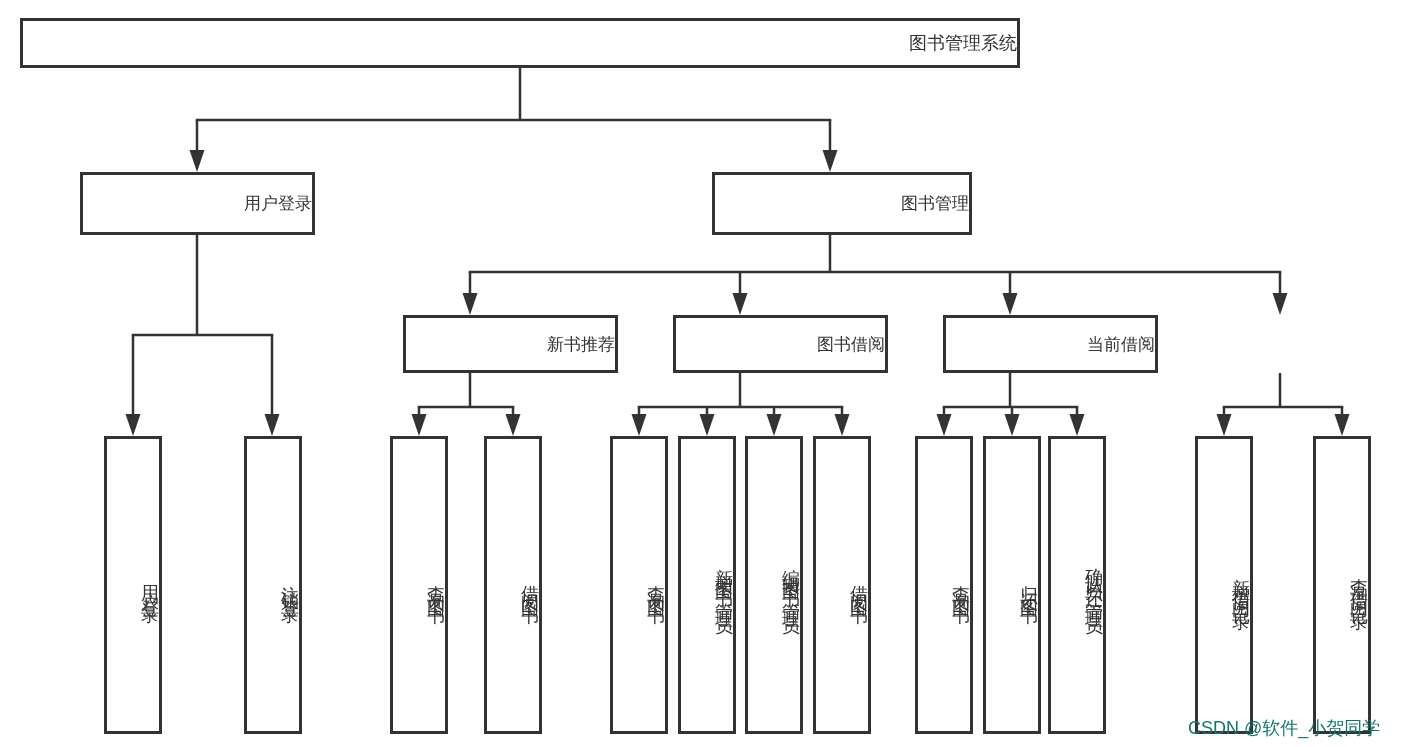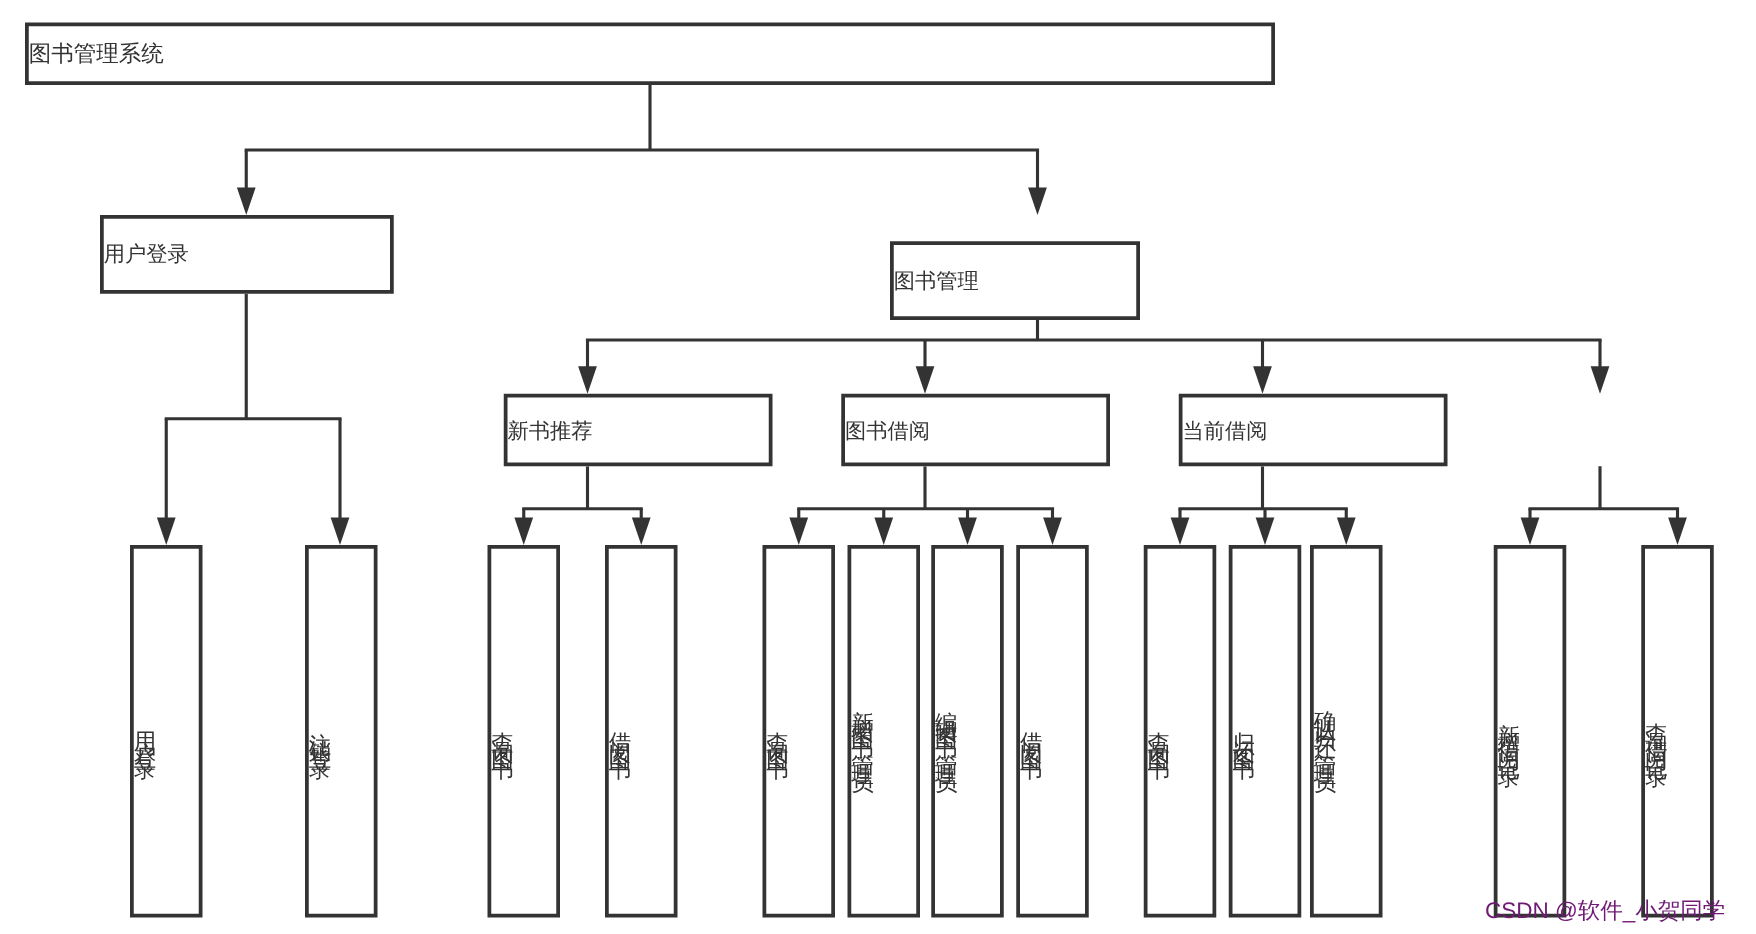--- a/index.html
+++ b/index.html
@@ -24,42 +24,42 @@
     height: 747px;
     z-index: 1;
   }
   .box {
     position: absolute;
     background: #ffffff;
     border: 3px solid #333333;
     box-sizing: border-box;
     display: flex;
     align-items: center;
-    justify-content: flex-start;
+    justify-content: flex-end;
     color: #333333;
     z-index: 2;
   }
   .root  { left: 20px;  top: 18px;  width: 1000px; height: 50px; font-size: 18px; }
   .l2    { top: 172px; height: 63px; font-size: 17px; }
   .l2a   { left: 80px;  width: 235px; }
-  .l2b   { left: 712px; width: 200px; margin-top: 21px; }
+  .l2b   { left: 712px; width: 260px; }
   .l3    { top: 315px; height: 58px; width: 215px; font-size: 17px; margin-left: 40px; }
   .leaf  { top: 436px; height: 298px; width: 58px; font-size: 18px; }
   .leaf .vtext {
     writing-mode: vertical-rl;
     letter-spacing: 7px;
     line-height: 1;
     white-space: nowrap;
   }
   .watermark {
     position: absolute;
     left: 1188px;
     top: 716px;
     font-size: 18px;
-    color: #701a75;
+    color: #0f766e;
     z-index: 3;
     white-space: nowrap;
     text-align: center;
   }
   .stroke { stroke: #333333; stroke-width: 2.5; fill: none; }
   .arrow  { fill: #333333; stroke: none; }
 </style>
 </head>
 <body>
 

